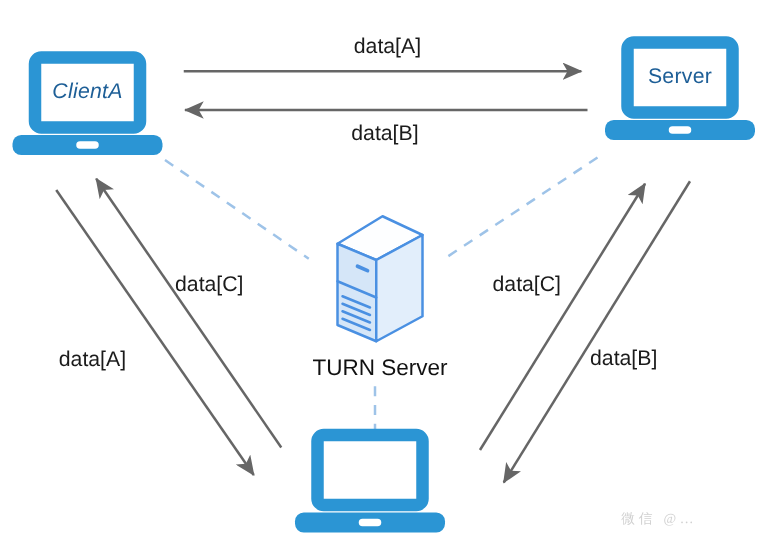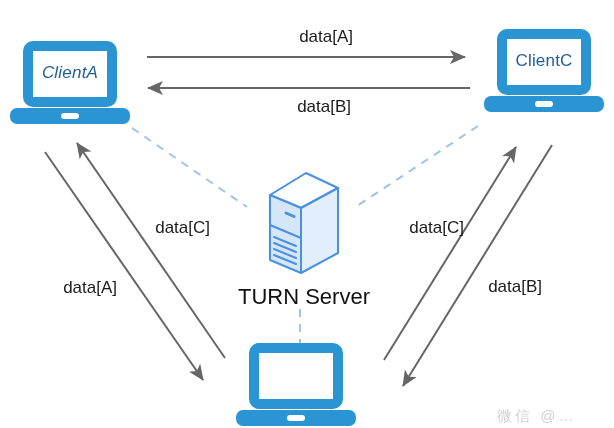--- a/index.html
+++ b/index.html
@@ -28,37 +28,38 @@
     display:flex;align-items:center;justify-content:center;
     font-size:17px;
     color:var(--client-label-blue);
     letter-spacing:0.2px;
   }
   .edge-label{
     position:absolute;
     font-size:17px;
     color:#1b1b1b;
     white-space:nowrap;
-    text-align:right;
+    text-align:left;
   }
   .server-caption{
     position:absolute;
     left:233px;top:284px;width:142px;
     text-align:center;
-    font-size:22px;
+    font-size:18px;
     color:#111111;
     white-space:nowrap;
   }
   .watermark{
     position:absolute;
     left:497px;top:407px;
-    font-size:15px;
+    font-size:11px;
     letter-spacing:3px;
     color:rgba(120,120,120,0.35);
     white-space:nowrap;
+    font-family:Liberation Serif, serif;
   }
 </style>
 </head>
 <body>
 
 <div class="canvas">
 
   <svg class="layer" width="614" height="428" viewBox="0 0 614 428">
     <defs>
       <marker id="arrow" viewBox="0 0 16 14" refX="15" refY="7" markerWidth="16" markerHeight="14" markerUnits="userSpaceOnUse" orient="auto">
@@ -90,21 +91,21 @@
     </svg>
     <div class="screen-label">ClientA</div>
   </div>
 
   <div class="node" style="left:482px;top:28px;width:124px;height:88px;">
     <svg width="124" height="88" viewBox="0 0 124 88">
       <rect x="20" y="6" width="84" height="56" rx="5" fill="#ffffff" stroke="#2B95D4" stroke-width="10"></rect>
       <rect x="2" y="68" width="120" height="16" rx="7" fill="#2B95D4"></rect>
       <rect x="53" y="73" width="18" height="6" rx="3" fill="#ffffff"></rect>
     </svg>
-    <div class="screen-label">ClientC</div>
+    <div class="screen-label">Server</div>
   </div>
 
   <div class="node" style="left:234px;top:342px;width:124px;height:88px;">
     <svg width="124" height="88" viewBox="0 0 124 88">
       <rect x="20" y="6" width="84" height="56" rx="5" fill="#ffffff" stroke="#2B95D4" stroke-width="10"></rect>
       <rect x="2" y="68" width="120" height="16" rx="7" fill="#2B95D4"></rect>
       <rect x="53" y="73" width="18" height="6" rx="3" fill="#ffffff"></rect>
     </svg>
   </div>
 

